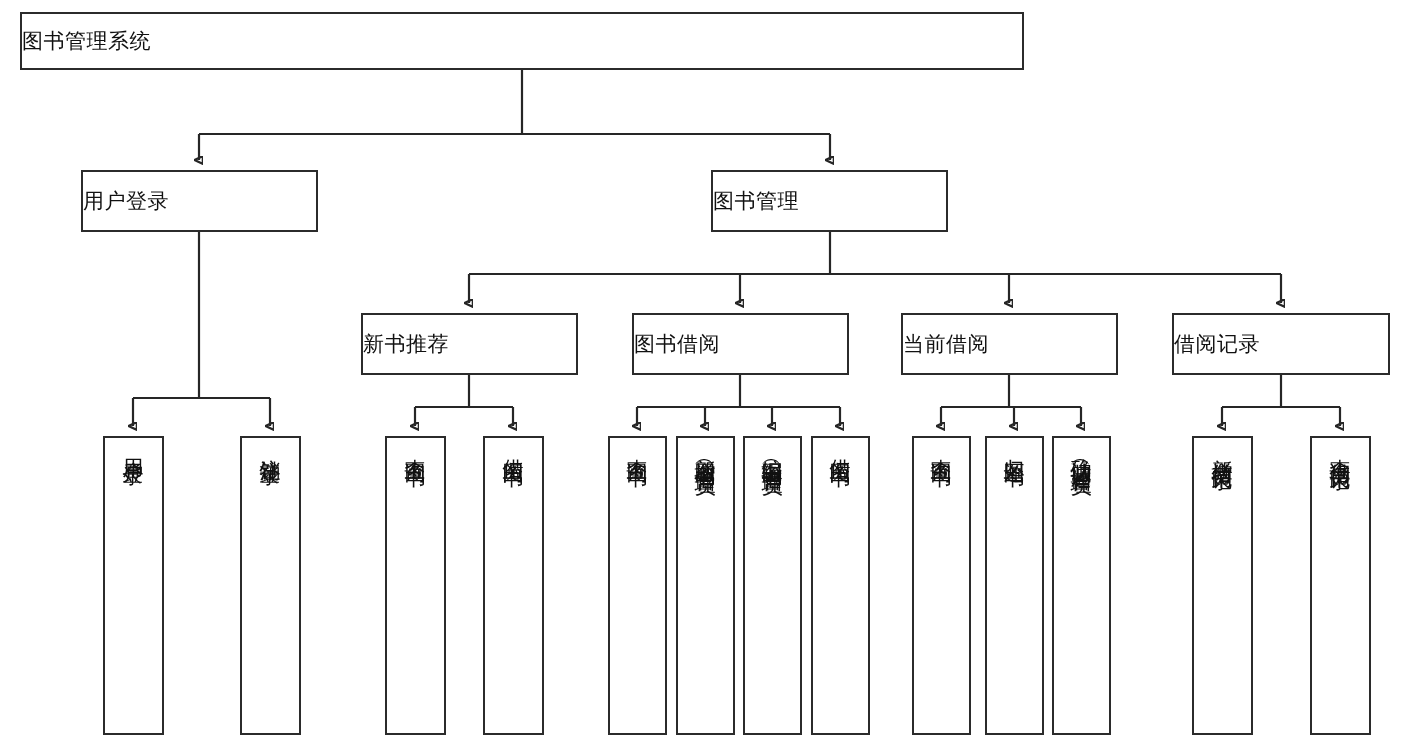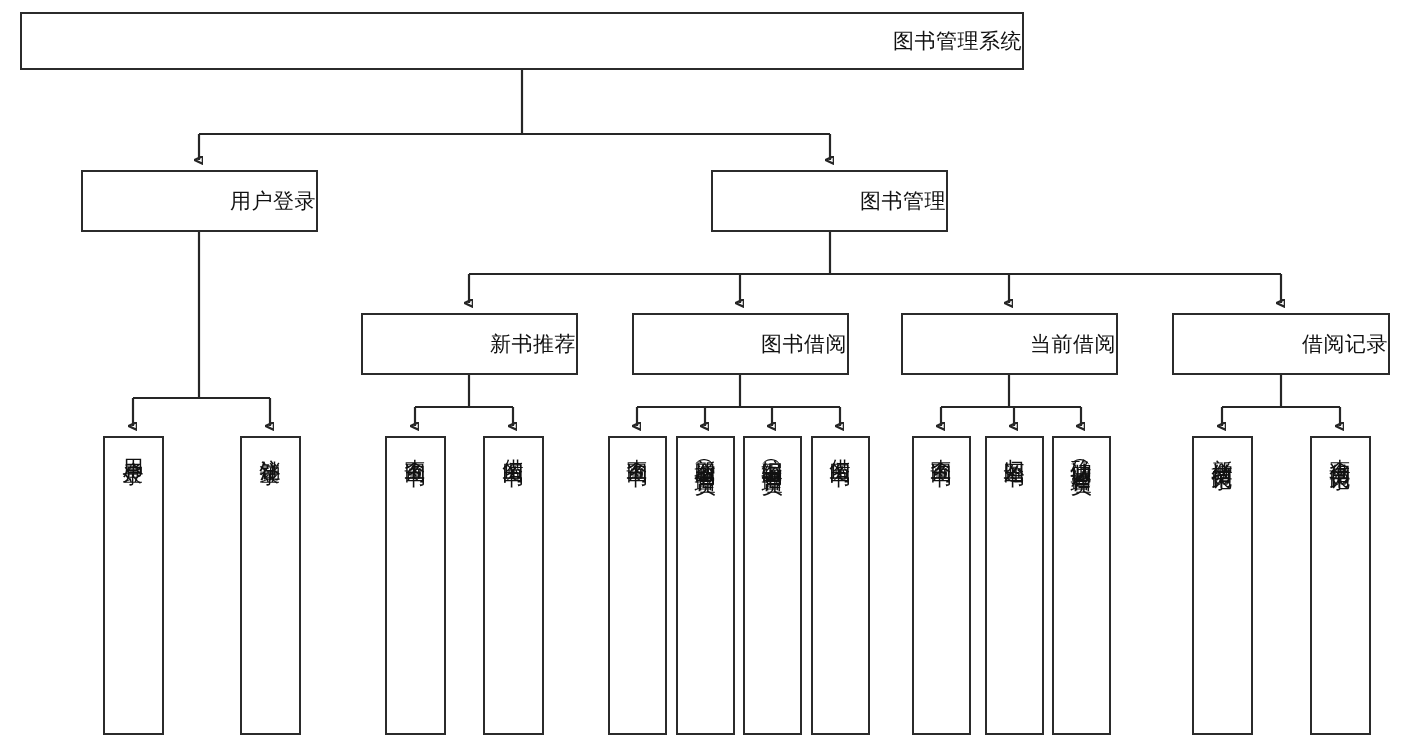--- a/index.html
+++ b/index.html
@@ -33,21 +33,21 @@
     fill: none;
   }
   
   .node {
     position: absolute;
     box-sizing: border-box;
     background: #ffffff;
     border: 2.4px solid #2b2b2b;
     display: flex;
     align-items: center;
-    justify-content: flex-end;
+    justify-content: flex-start;
     color: #111111;
   }
   .node-label {
     font-size: 20px;
     line-height: 1.15;
     letter-spacing: 0.5px;
     color: #111111;
     white-space: nowrap;
   }
   
@@ -149,21 +149,21 @@
     </g>
   </svg>
 
   <div class="node horiz" id="node-root" style="left: 20px; top: 12px; width: 1004px; height: 58px;">
     <span class="node-label">图书管理系统</span>
   </div>
 
   <div class="node horiz" id="node-user-login" style="left: 81px; top: 170px; width: 237px; height: 62px;">
     <span class="node-label">用户登录</span>
   </div>
-  <div class="node horiz" id="node-book-management" style="left: 711px; top: 170px; width: 237px; height: 62px; padding-left: 12px;">
+  <div class="node horiz" id="node-book-management" style="left: 711px; top: 170px; width: 237px; height: 62px;">
     <span class="node-label">图书管理</span>
   </div>
 
   <div class="node horiz" id="node-book-borrow" style="left: 632px; top: 313px; width: 217px; height: 62px;">
     <span class="node-label">图书借阅</span>
   </div>
   <div class="node horiz" id="node-new-book-recommend" style="left: 361px; top: 313px; width: 217px; height: 62px;">
     <span class="node-label">新书推荐</span>
   </div>
   <div class="node horiz" id="node-borrow-records" style="left: 1172px; top: 313px; width: 218px; height: 62px;">

